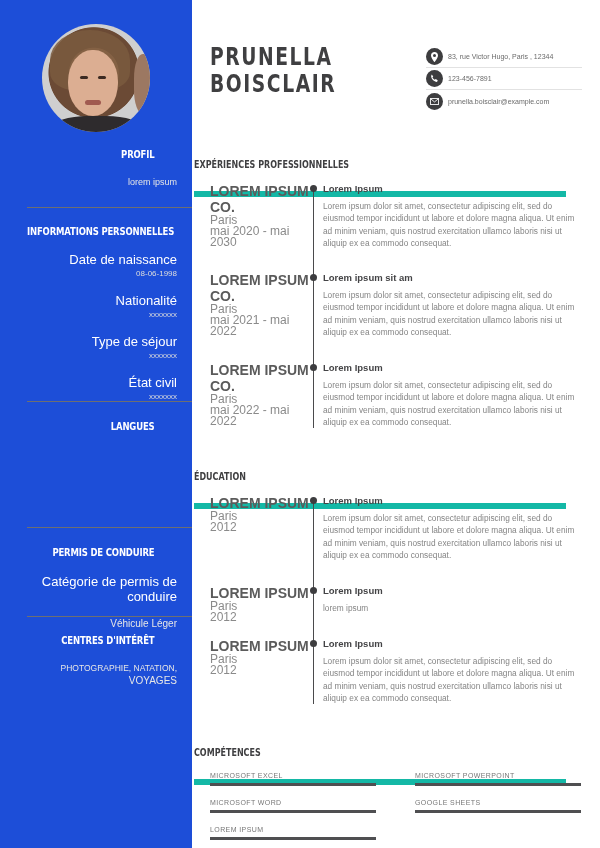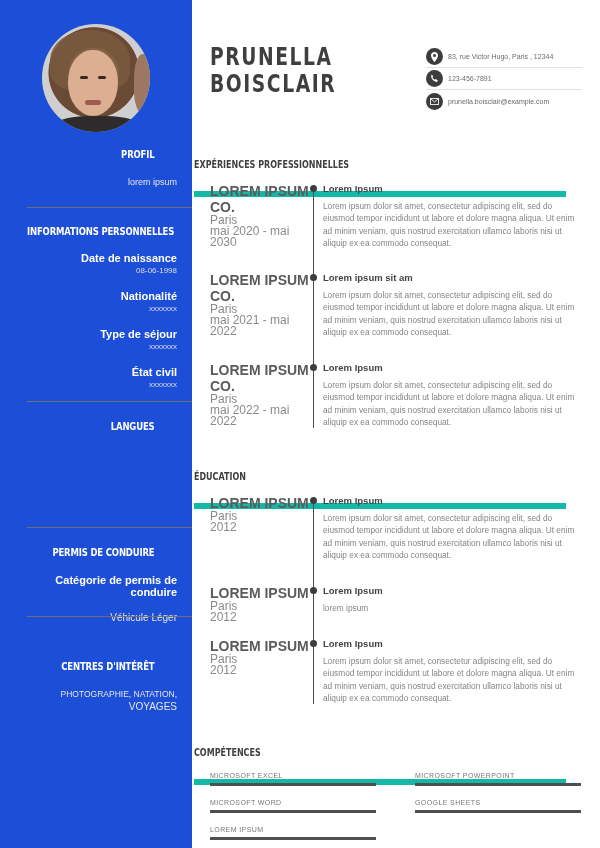--- a/index.html
+++ b/index.html
@@ -29,21 +29,21 @@
   .photo .side-person { position: absolute; right: -6px; top: 30px; width: 22px; height: 60px; background: #9c7862; border-radius: 40%; }
 
   .sb-section { position: absolute; left: 27px; width: 150px; }
   .sb-title {
     font-family: "DejaVu Sans", sans-serif; font-size: 10px; font-weight: bold;
     letter-spacing: -0.2px; transform: scaleX(0.85); transform-origin: left;
     color: #ffffff; white-space: nowrap;
   }
   .sb-divider { position: absolute; left: 27px; width: 165px; height: 1px; background: #6e6f71; }
   .sb-text { font-size: 9px; color: #e6e6e6; }
-  .sb-label { font-size: 11px; font-weight: bold; color: #ffffff; }
+  .sb-label { font-size: 13px; font-weight: normal; color: #ffffff; }
   .sb-value { font-size: 8px; color: #dcdcdc; margin-left: 2px; margin-top: 2px; }
   .info-item { margin-bottom: 15px; }
   .lang-item { margin-bottom: 9px; }
   .lang-name { font-size: 7.5px; color: #ffffff; letter-spacing: .3px; }
   .lang-bar { width: 138px; height: 3px; background: #ffffff; margin-top: 3px; }
 
   .header-name {
     position: absolute; left: 210px; top: 44px;
     font-family: "DejaVu Sans", sans-serif; font-weight: bold; font-size: 24px;
     line-height: 27px; color: #3f3f41; letter-spacing: 2px;
@@ -130,21 +130,21 @@
   </div>
   <div class="sb-divider" style="top:527px"></div>
 
   <div class="sb-section" style="top:547px">
     <div class="sb-title">PERMIS DE CONDUIRE</div>
     <div class="sb-label" style="margin-top:16px">Catégorie de permis de conduire</div>
     <div class="sb-text" style="margin-top:14px;font-size:10px">Véhicule Léger</div>
   </div>
   <div class="sb-divider" style="top:616px"></div>
 
-  <div class="sb-section" style="top:661px">
+  <div class="sb-section" style="top:635px">
     <div class="sb-title">CENTRES D'INTÉRÊT</div>
     <div class="sb-text" style="margin-top:17px;font-size:8.5px">PHOTOGRAPHIE, NATATION,</div>
     <div class="sb-text" style="margin-top:2px;font-size:10px">VOYAGES</div>
   </div>
 </aside>
 
 <div class="header-name">
   <div>PRUNELLA</div>
   <div>BOISCLAIR</div>
 </div>

